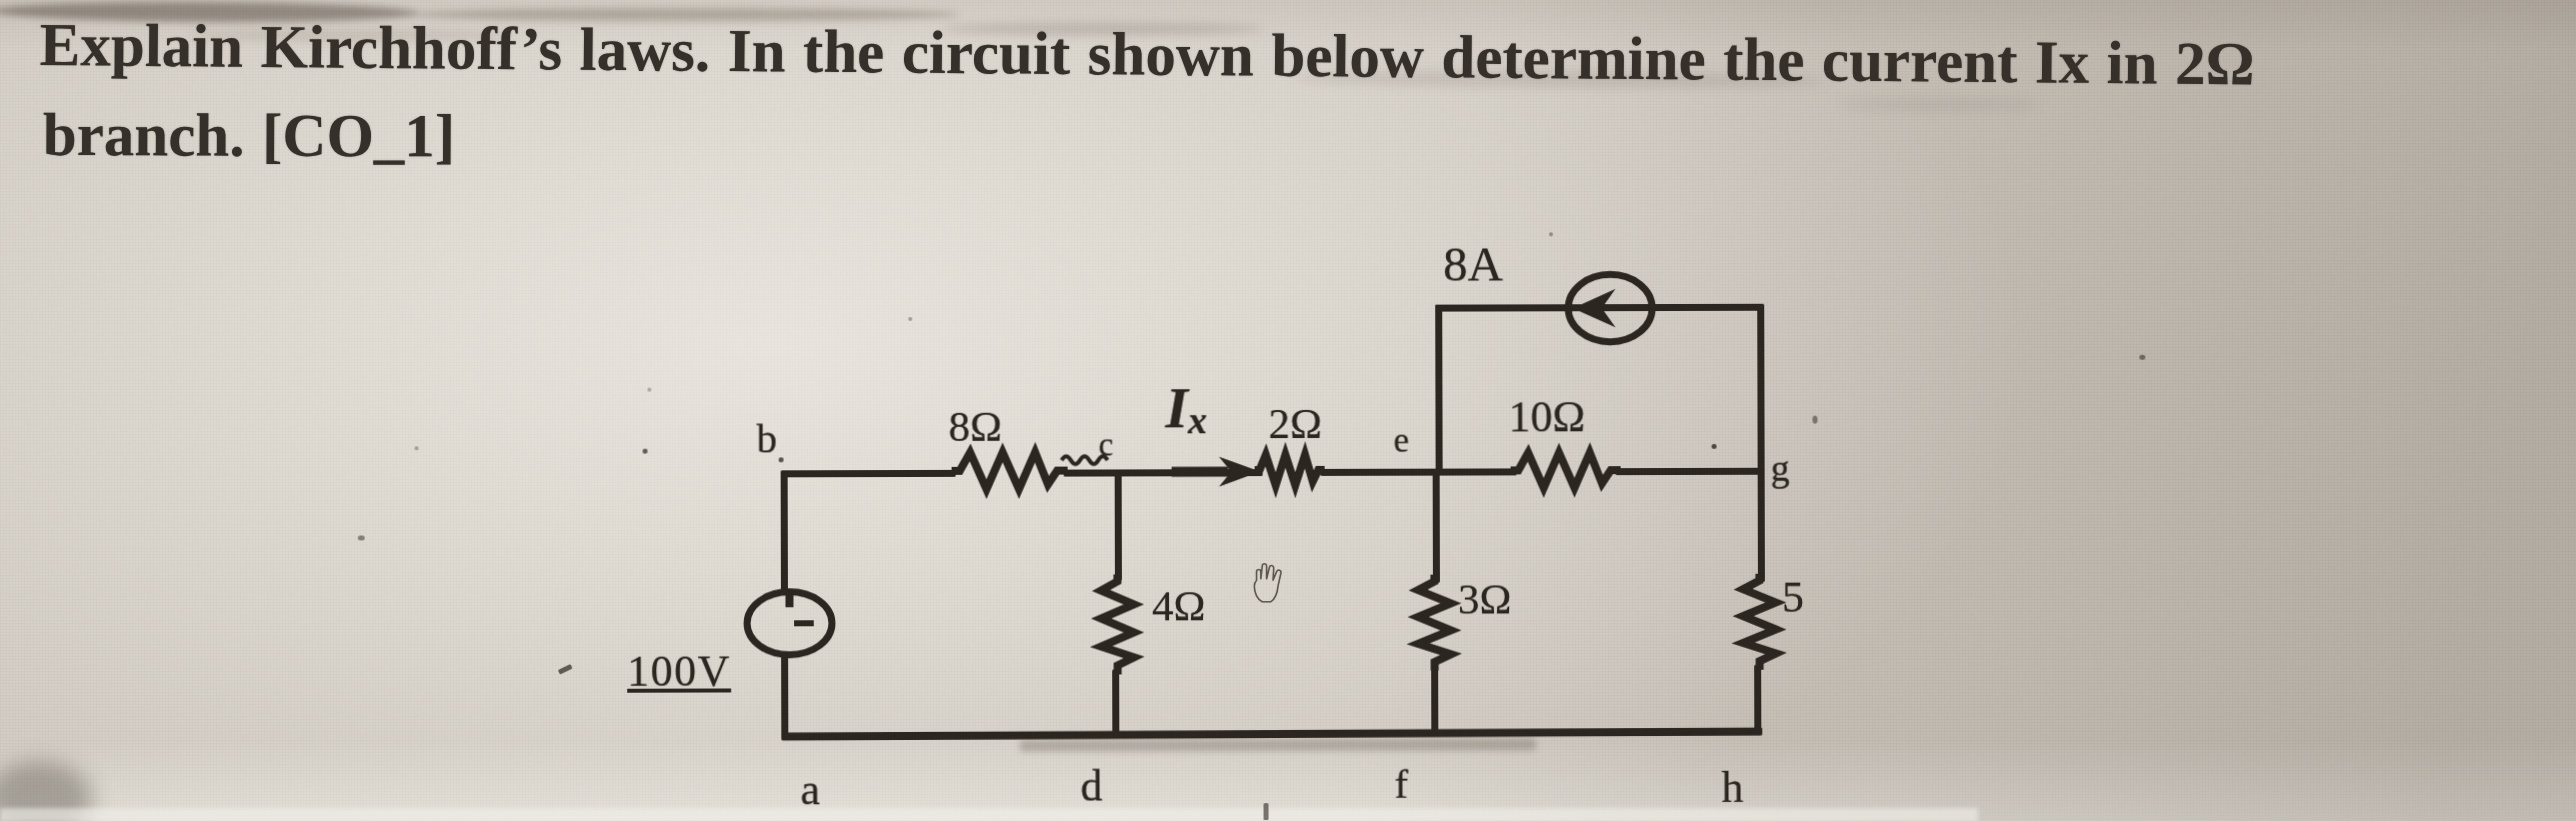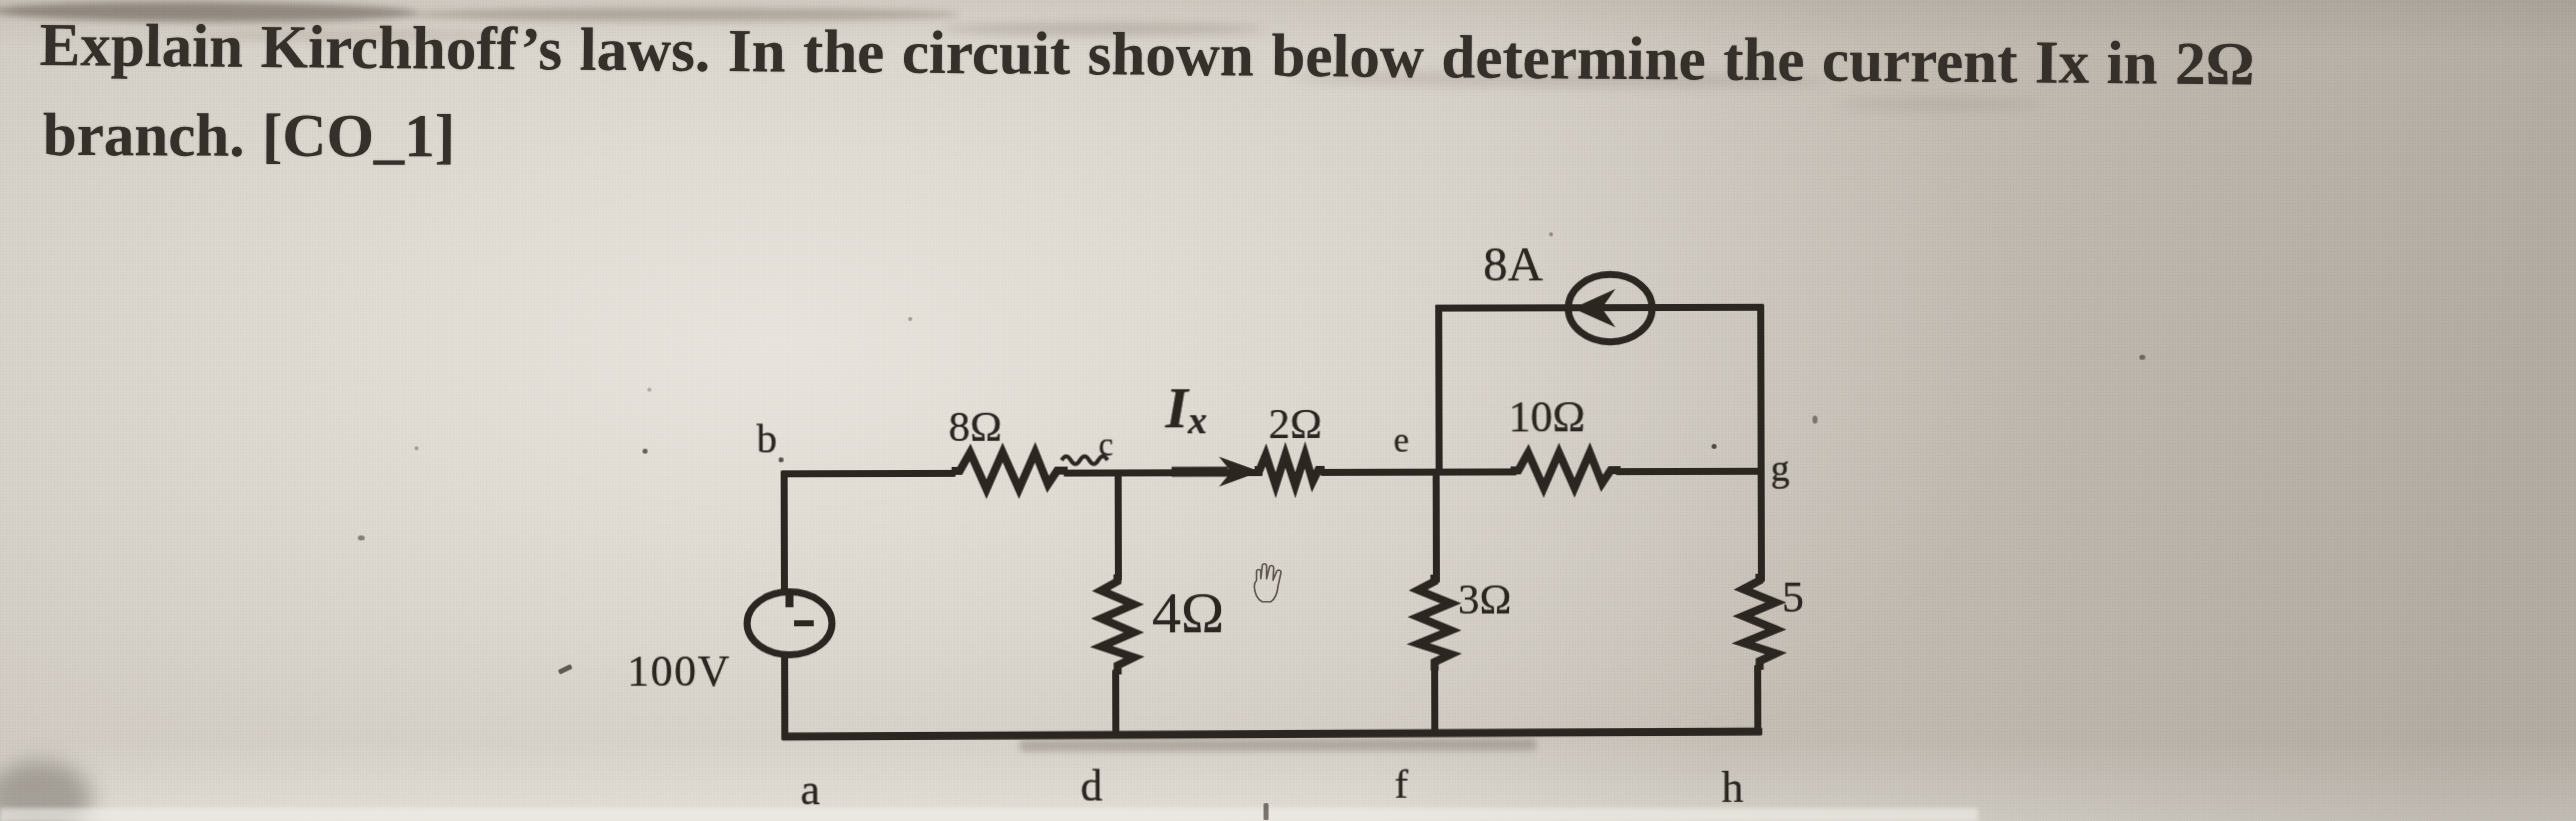--- a/index.html
+++ b/index.html
@@ -79,21 +79,21 @@
     <div class="wire" style="left:781px;top:730px;width:981px;height:8.4px;transform:rotate(-0.15deg);"></div>
     <div class="smudge" style="left:1019px;top:739px;width:517px;height:12px;background:rgba(60,52,44,0.25);filter:blur(3px);border-radius:4.6px;"></div>
 
     <div class="wire" style="left:781px;top:472px;width:6.8px;height:122px;"></div>
     <svg class="sym" style="left:741px;top:586px;width:97px;height:72px;" viewBox="0 0 128 94" preserveAspectRatio="none">
       <ellipse cx="64" cy="47" rx="56" ry="41" fill="#d5d0c8" stroke-width="7"></ellipse>
       <path d="M64,6 V26" stroke-width="8"></path>
       <path d="M70,47 H96" stroke-width="6"></path>
     </svg>
     <div class="wire" style="left:781px;top:653px;width:6.8px;height:82px;"></div>
-    <div class="lbl" style="left:627px;top:648px;font-size:44px;letter-spacing:1.5px;">100V</div>
+    <div class="lbl" style="left:627px;top:648px;font-size:44px;letter-spacing:1.5px;text-decoration:underline;">100V</div>
 
     <svg class="sym" style="left:952px;top:447px;width:116px;height:46px;" viewBox="0 0 100 40" preserveAspectRatio="none">
       <path d="M0,20 H7 L16,4 30,36 44,4 58,36 72,4 83,32 91,20 H100" stroke-width="8" stroke-linejoin="miter"></path>
     </svg>
     <div class="lbl" style="left:949px;top:404px;font-size:43px;">8Ω</div>
 
     <svg class="sym" style="left:1062px;top:449px;width:49px;height:16.7px;" viewBox="0 0 64 22" preserveAspectRatio="none">
       <path d="M0,14 q6,-10 12,0 t12,0 t12,0 t12,0 t12,0" stroke-width="4"></path>
     </svg>
     <svg class="sym" style="left:1172px;top:455px;width:90px;height:33px;" viewBox="0 0 118 44" preserveAspectRatio="none">
@@ -114,28 +114,28 @@
     </svg>
     <div class="lbl" style="left:1509px;top:396px;font-size:44px;">10Ω</div>
 
     <div class="wire" style="left:1436px;top:305px;width:6.8px;height:169px;"></div>
     <div class="wire" style="left:1436px;top:305px;width:327px;height:6.8px;"></div>
     <div class="wire" style="left:1758px;top:305px;width:6.8px;height:278px;"></div>
     <svg class="sym" style="left:1566px;top:273px;width:90px;height:72px;" viewBox="0 0 118 94" preserveAspectRatio="none">
       <ellipse cx="59" cy="47" rx="55" ry="44" stroke-width="7"></ellipse>
       <polygon points="10,47 66,22 48,47 66,72" fill="#2b2620" stroke="none"></polygon>
     </svg>
-    <div class="lbl" style="left:1444px;top:240px;font-size:49px;margin-left:40px;">8A</div>
+    <div class="lbl" style="left:1444px;top:240px;font-size:49px;">8A</div>
 
     <div class="wire" style="left:1115px;top:472px;width:6.8px;height:108px;"></div>
     <svg class="sym" style="left:1097px;top:574px;width:41px;height:100px;" viewBox="0 0 40 100" preserveAspectRatio="none">
       <path d="M20,0 V7 L4,16 36,30 4,44 36,58 4,72 36,83 20,91 V100" stroke-width="8" stroke-linejoin="miter"></path>
     </svg>
     <div class="wire" style="left:1112px;top:669px;width:6.8px;height:65px;"></div>
-    <div class="lbl" style="left:1152px;top:584px;font-size:58px;">4Ω</div>
+    <div class="lbl" style="left:1152px;top:584px;font-size:43px;">4Ω</div>
 
     <div class="wire" style="left:1433px;top:472px;width:6.8px;height:111px;"></div>
     <svg class="sym" style="left:1414px;top:575px;width:41px;height:96px;" viewBox="0 0 40 100" preserveAspectRatio="none">
       <path d="M20,0 V7 L4,16 36,30 4,44 36,58 4,72 36,83 20,91 V100" stroke-width="8" stroke-linejoin="miter"></path>
     </svg>
     <div class="wire" style="left:1431px;top:666px;width:6.8px;height:68px;"></div>
     <div class="lbl" style="left:1458px;top:578px;font-size:43px;">3Ω</div>
 
     <svg class="sym" style="left:1739px;top:575px;width:41px;height:96px;" viewBox="0 0 40 100" preserveAspectRatio="none">
       <path d="M20,0 V7 L4,16 36,30 4,44 36,58 4,72 36,83 20,91 V100" stroke-width="8" stroke-linejoin="miter"></path>

